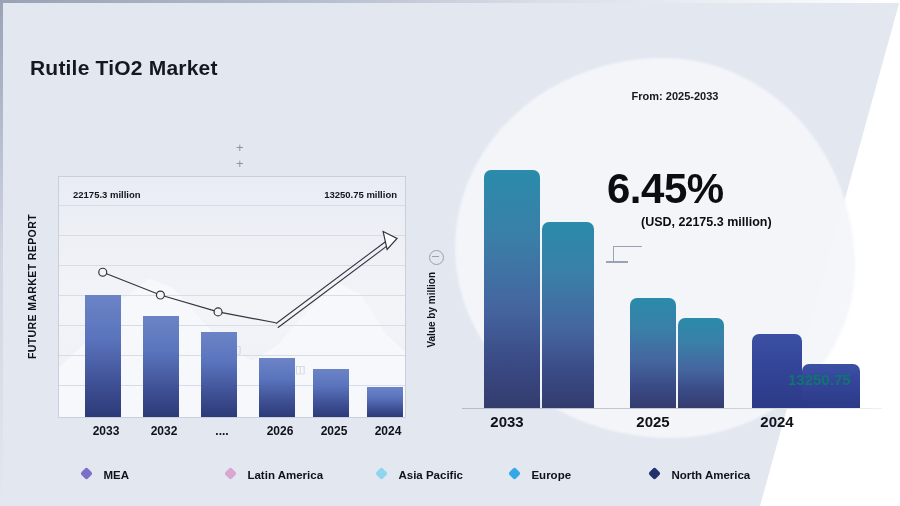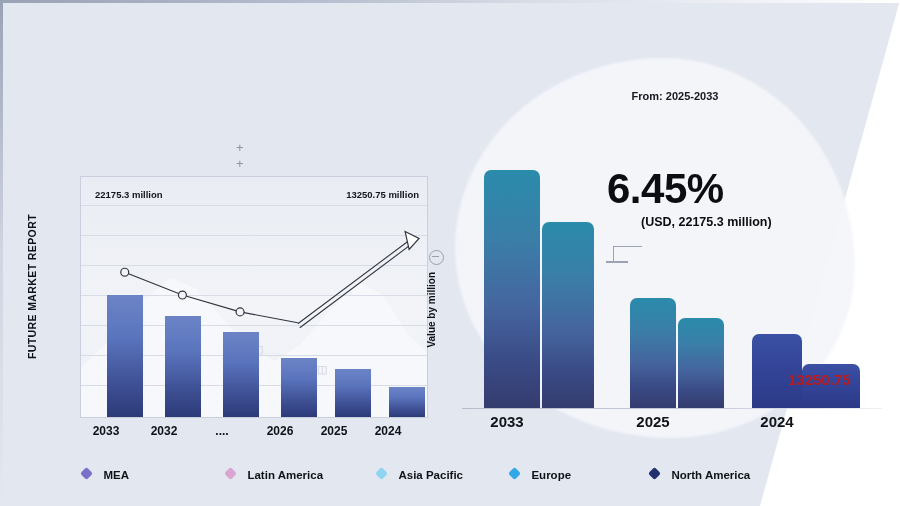--- a/index.html
+++ b/index.html
@@ -70,21 +70,21 @@
   .pill.a{left:0;background:linear-gradient(90deg,#1b2a72,#3c5fb8);}
   .pill.b{left:66px;background:linear-gradient(90deg,#2c3e8d,#3a9fbe);}
   .pill-dots{
     position:absolute;left:60px;top:2px;
     font-size:9px;color:#8d93a3;line-height:11px;
   }
   .plus-marks{position:absolute;left:236px;top:140px;color:#8e94a6;font-size:13px;line-height:16px;}
 
   
   .lchart{
-    position:absolute;left:80px;top:176px;width:348px;height:242px;
+    position:absolute;left:58px;top:176px;width:348px;height:242px;
     background:linear-gradient(180deg,#e9ecf3 0%, #f2f4f8 55%, #eceff5 100%);
     border:1px solid #c9cfdc;
     box-sizing:border-box;
     overflow:hidden;
   }
   .lchart .mount{
     position:absolute;left:-4px;bottom:0;width:360px;height:165px;
     background:#f7f8fb;
     -webkit-clip-path:polygon(0 72%, 9% 54%, 18% 30%, 26% 16%, 33% 22%, 41% 42%, 48% 58%, 55% 66%, 62% 56%, 70% 36%, 78% 18%, 85% 26%, 92% 50%, 100% 66%, 100% 100%, 0 100%);
     clip-path:polygon(0 72%, 9% 54%, 18% 30%, 26% 16%, 33% 22%, 41% 42%, 48% 58%, 55% 66%, 62% 56%, 70% 36%, 78% 18%, 85% 26%, 92% 50%, 100% 66%, 100% 100%, 0 100%);
@@ -160,21 +160,21 @@
   .rbaseline{
     position:absolute;left:0;bottom:21px;width:420px;height:1.5px;
     background:linear-gradient(90deg,#b4bbca 0%, #c7ccd9 60%, #eef0f4 100%);
   }
   .rxlabel{
     position:absolute;bottom:0;text-align:center;width:90px;
     font-size:15px;font-weight:bold;color:#0f1217;
   }
   .rvalue{
     position:absolute;
-    font-size:15px;font-weight:bold;color:#b91c1c;
+    font-size:15px;font-weight:bold;color:#0f766e;
   }
   .bracket{
     position:absolute;left:613px;top:246px;width:28px;height:16px;
     border-left:1.5px solid #9aa2b6;border-top:1.5px solid #9aa2b6;
     transform:skewX(0deg);
   }
   .bracket2{
     position:absolute;left:606px;top:261px;width:22px;height:1.5px;background:#9aa2b6;
   }
 
@@ -196,20 +196,21 @@
 </head>
 <body>
 
 <div class="canvas">
 
   <div class="panel"></div>
   <div class="panel-top-line"></div>
   <div class="panel-left-line"></div>
   <div class="blob"></div>
 
+  <div class="title-left">Rutile TiO2  Market</div>
 
 
   <div class="plus-marks">+<br>+</div>
 
   <div class="lchart">
     <div class="mount"></div>
 
     <div class="gridline" style="top:28px"></div>
     <div class="gridline" style="top:58px"></div>
     <div class="gridline" style="top:88px"></div>

